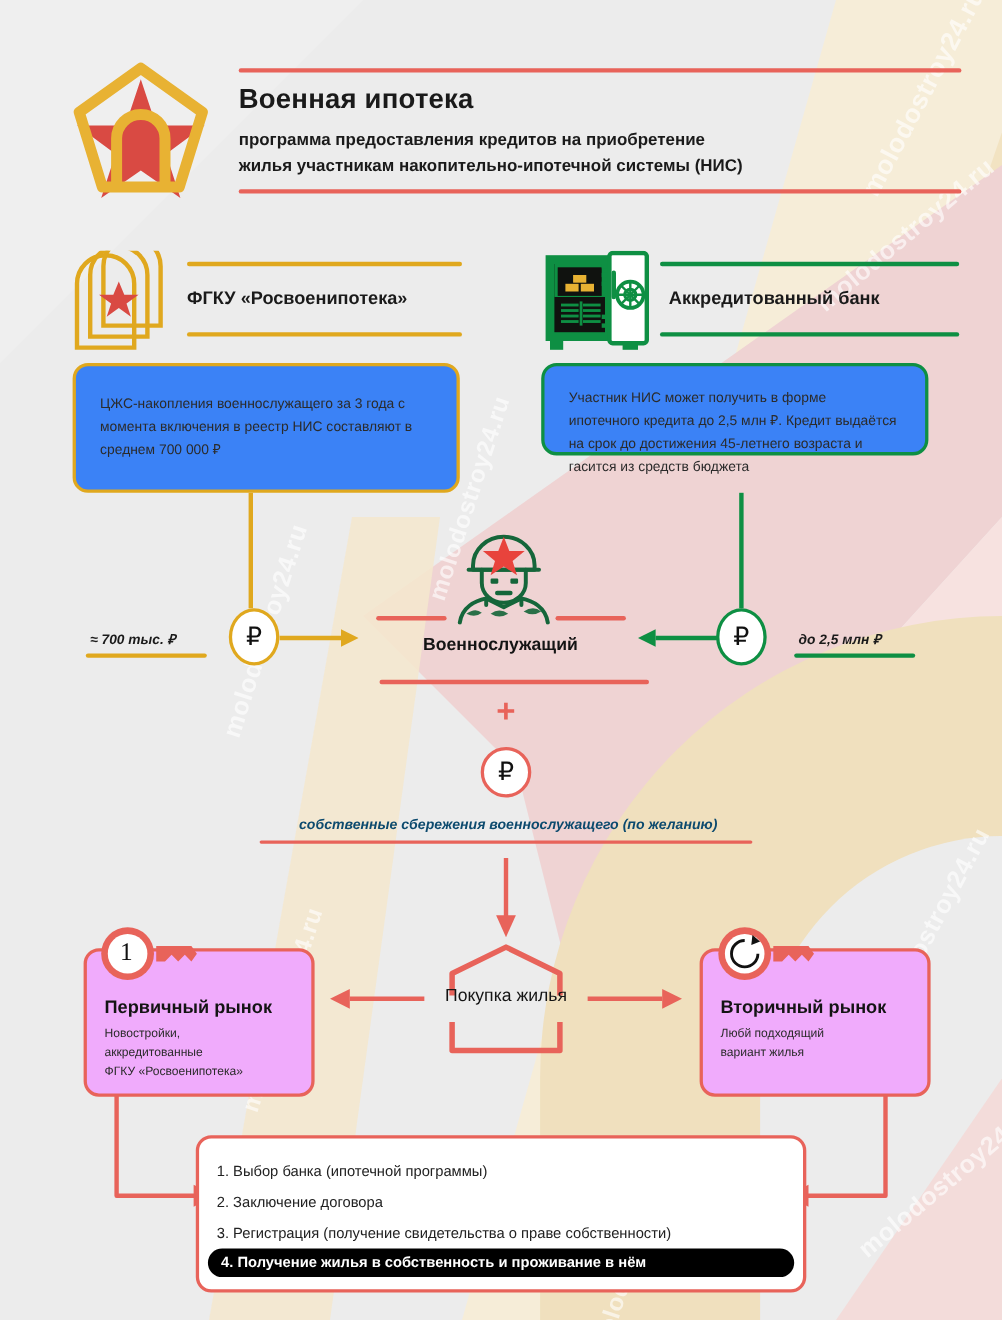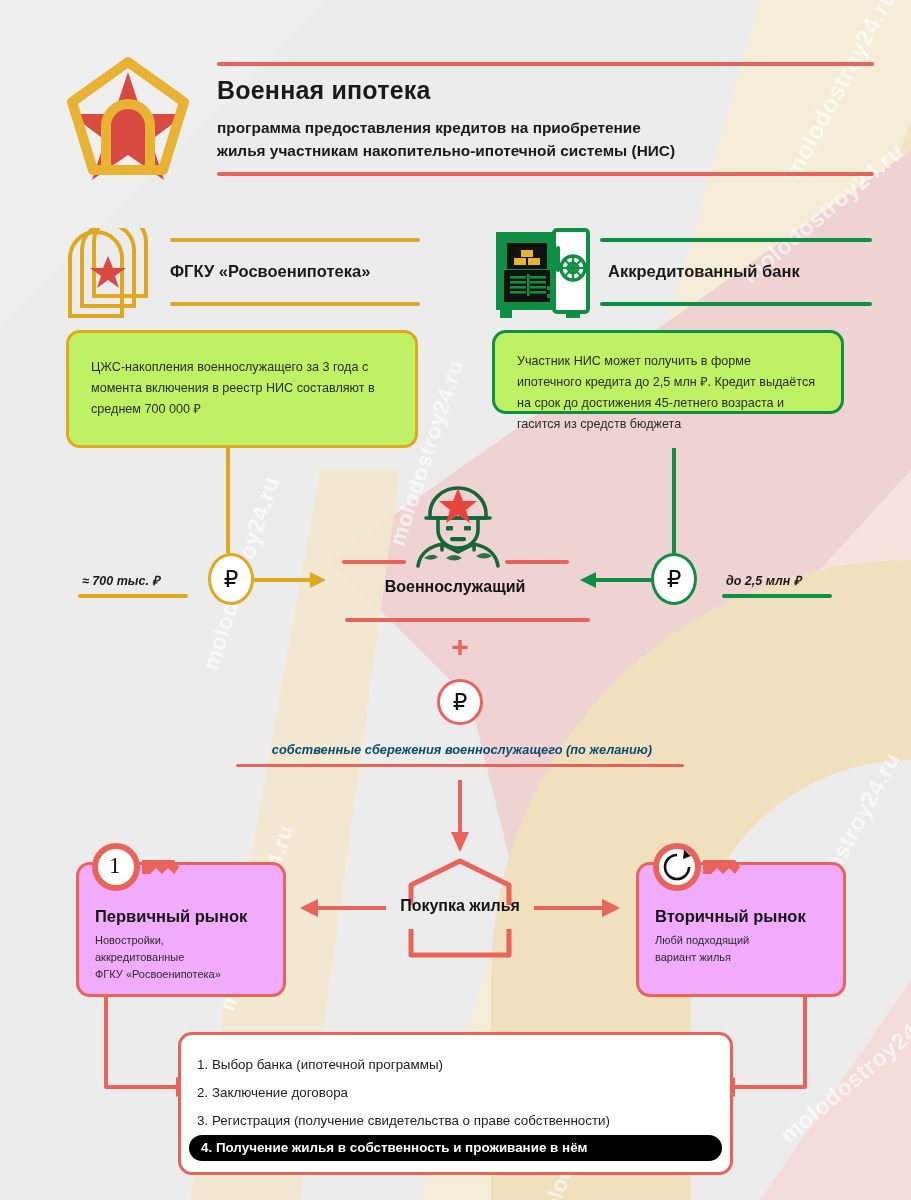--- a/index.html
+++ b/index.html
@@ -39,21 +39,21 @@
   }
   .hdr-rule{background:#e8635a;}
 
   
   .sec-title{
     position:absolute;font-size:16.5px;font-weight:700;color:#1a1a1a;
   }
 
   
   .infobox{
-    position:absolute;background:#bef264;border-radius:14px;box-sizing:border-box;
+    position:absolute;background:#3b82f6;border-radius:14px;box-sizing:border-box;
   }
   .infobox p{
     margin:0;font-size:12.6px;color:#2b2b2b;line-height:1.68;
   }
 
   
   .rub{
     position:absolute;border-radius:50%;background:#fff;
     display:flex;align-items:center;justify-content:center;
     font-size:23px;color:#111;box-sizing:border-box;
@@ -265,21 +265,21 @@
 
   <svg class="abs" style="left:448px;top:780px;" width="24" height="72" viewBox="0 0 24 72">
     <line x1="12" y1="0" x2="12" y2="54" stroke="#E8635A" stroke-width="4"></line>
     <polygon points="3,52 21,52 12,72" fill="#E8635A"></polygon>
   </svg>
 
   <svg class="abs" style="left:407px;top:857px;" width="106" height="102" viewBox="0 0 106 102">
     <path d="M4,48 L4,28 L53,4 L102,28 L102,48" fill="none" stroke="#E8635A" stroke-width="5" stroke-linejoin="round"></path>
     <path d="M4,72 L4,98 L102,98 L102,72" fill="none" stroke="#E8635A" stroke-width="5" stroke-linejoin="round"></path>
   </svg>
-  <div class="abs" style="left:370px;top:897px;width:180px;text-align:center;font-size:16px;font-weight:700;color:#141414;">Покупка жилья</div>
+  <div class="abs" style="left:370px;top:897px;width:180px;text-align:center;font-size:16px;font-weight:400;color:#141414;">Покупка жилья</div>
 
   <svg class="abs" style="left:300px;top:898px;" width="86" height="20" viewBox="0 0 86 20">
     <line x1="18" y1="10" x2="86" y2="10" stroke="#E8635A" stroke-width="4"></line>
     <polygon points="18,1 0,10 18,19" fill="#E8635A"></polygon>
   </svg>
   <svg class="abs" style="left:534px;top:898px;" width="86" height="20" viewBox="0 0 86 20">
     <line x1="0" y1="10" x2="68" y2="10" stroke="#E8635A" stroke-width="4"></line>
     <polygon points="68,1 86,10 68,19" fill="#E8635A"></polygon>
   </svg>
 

